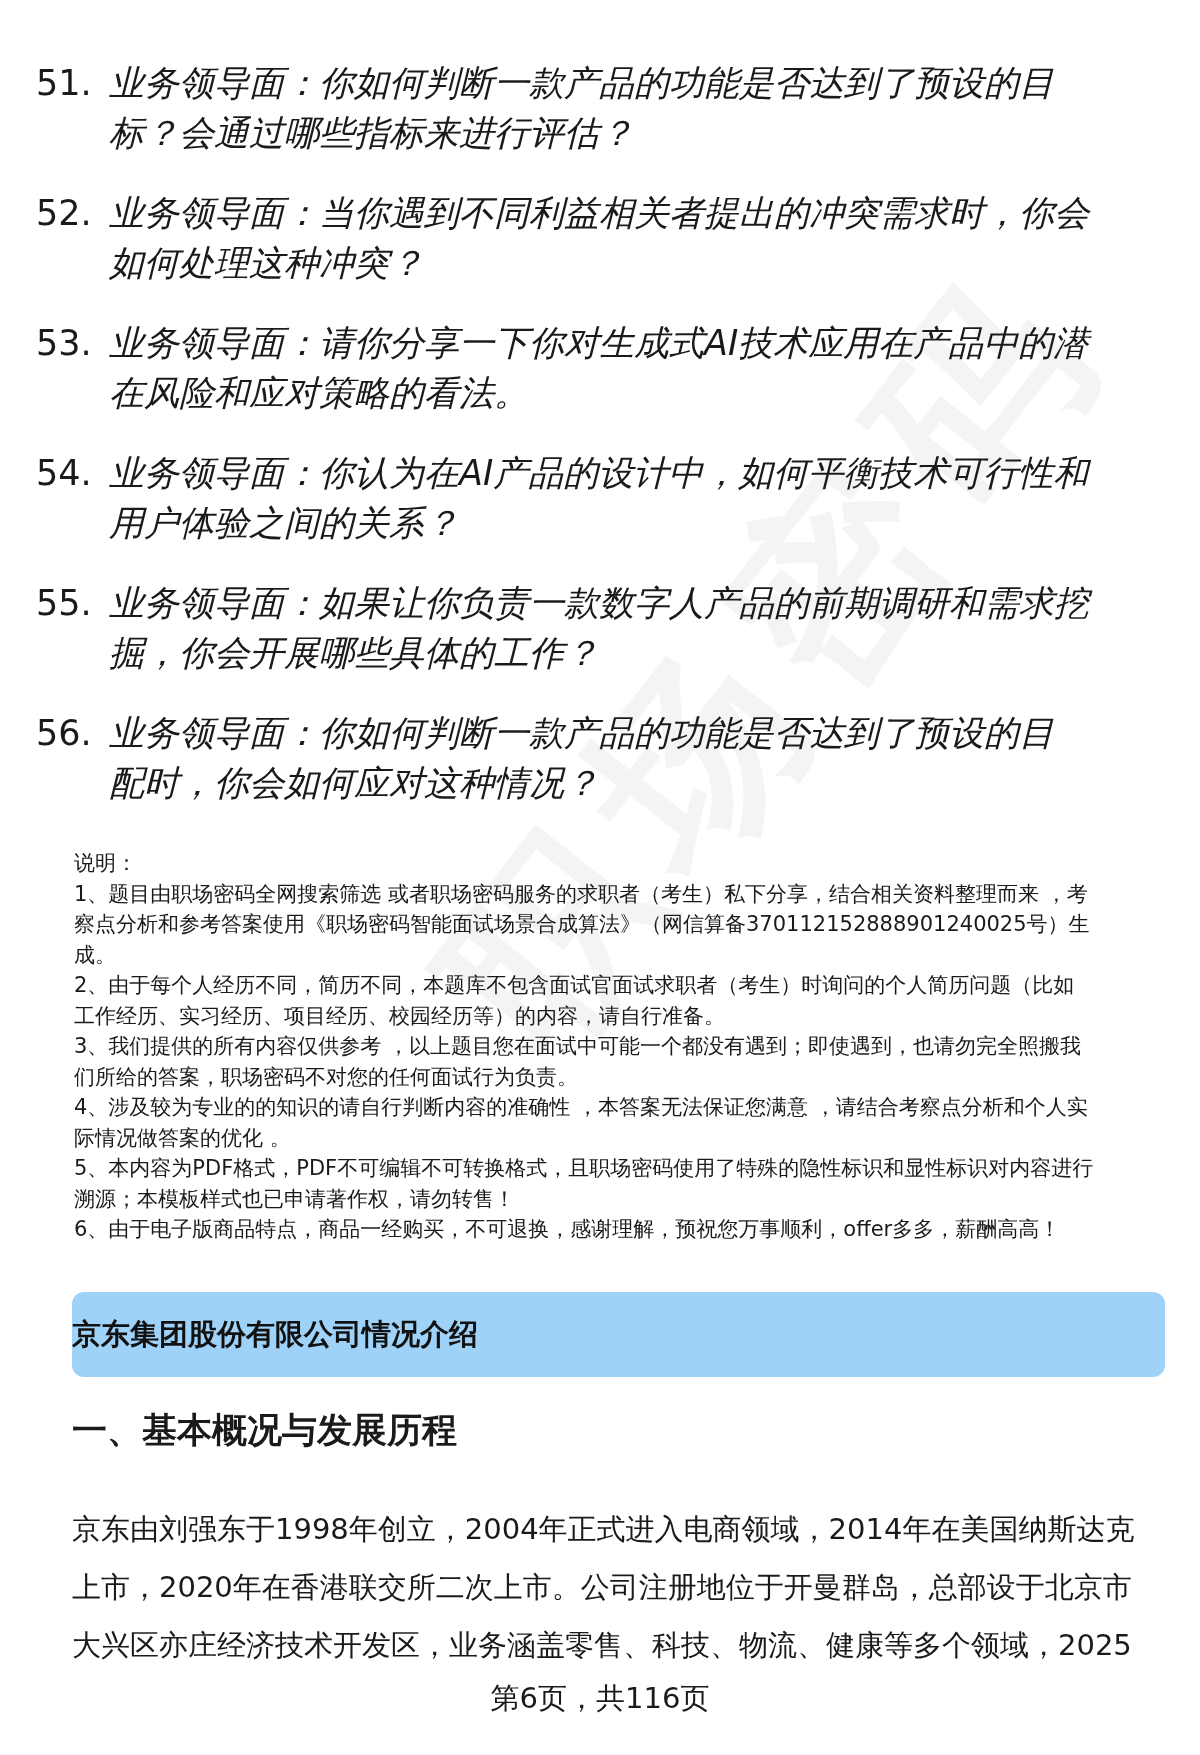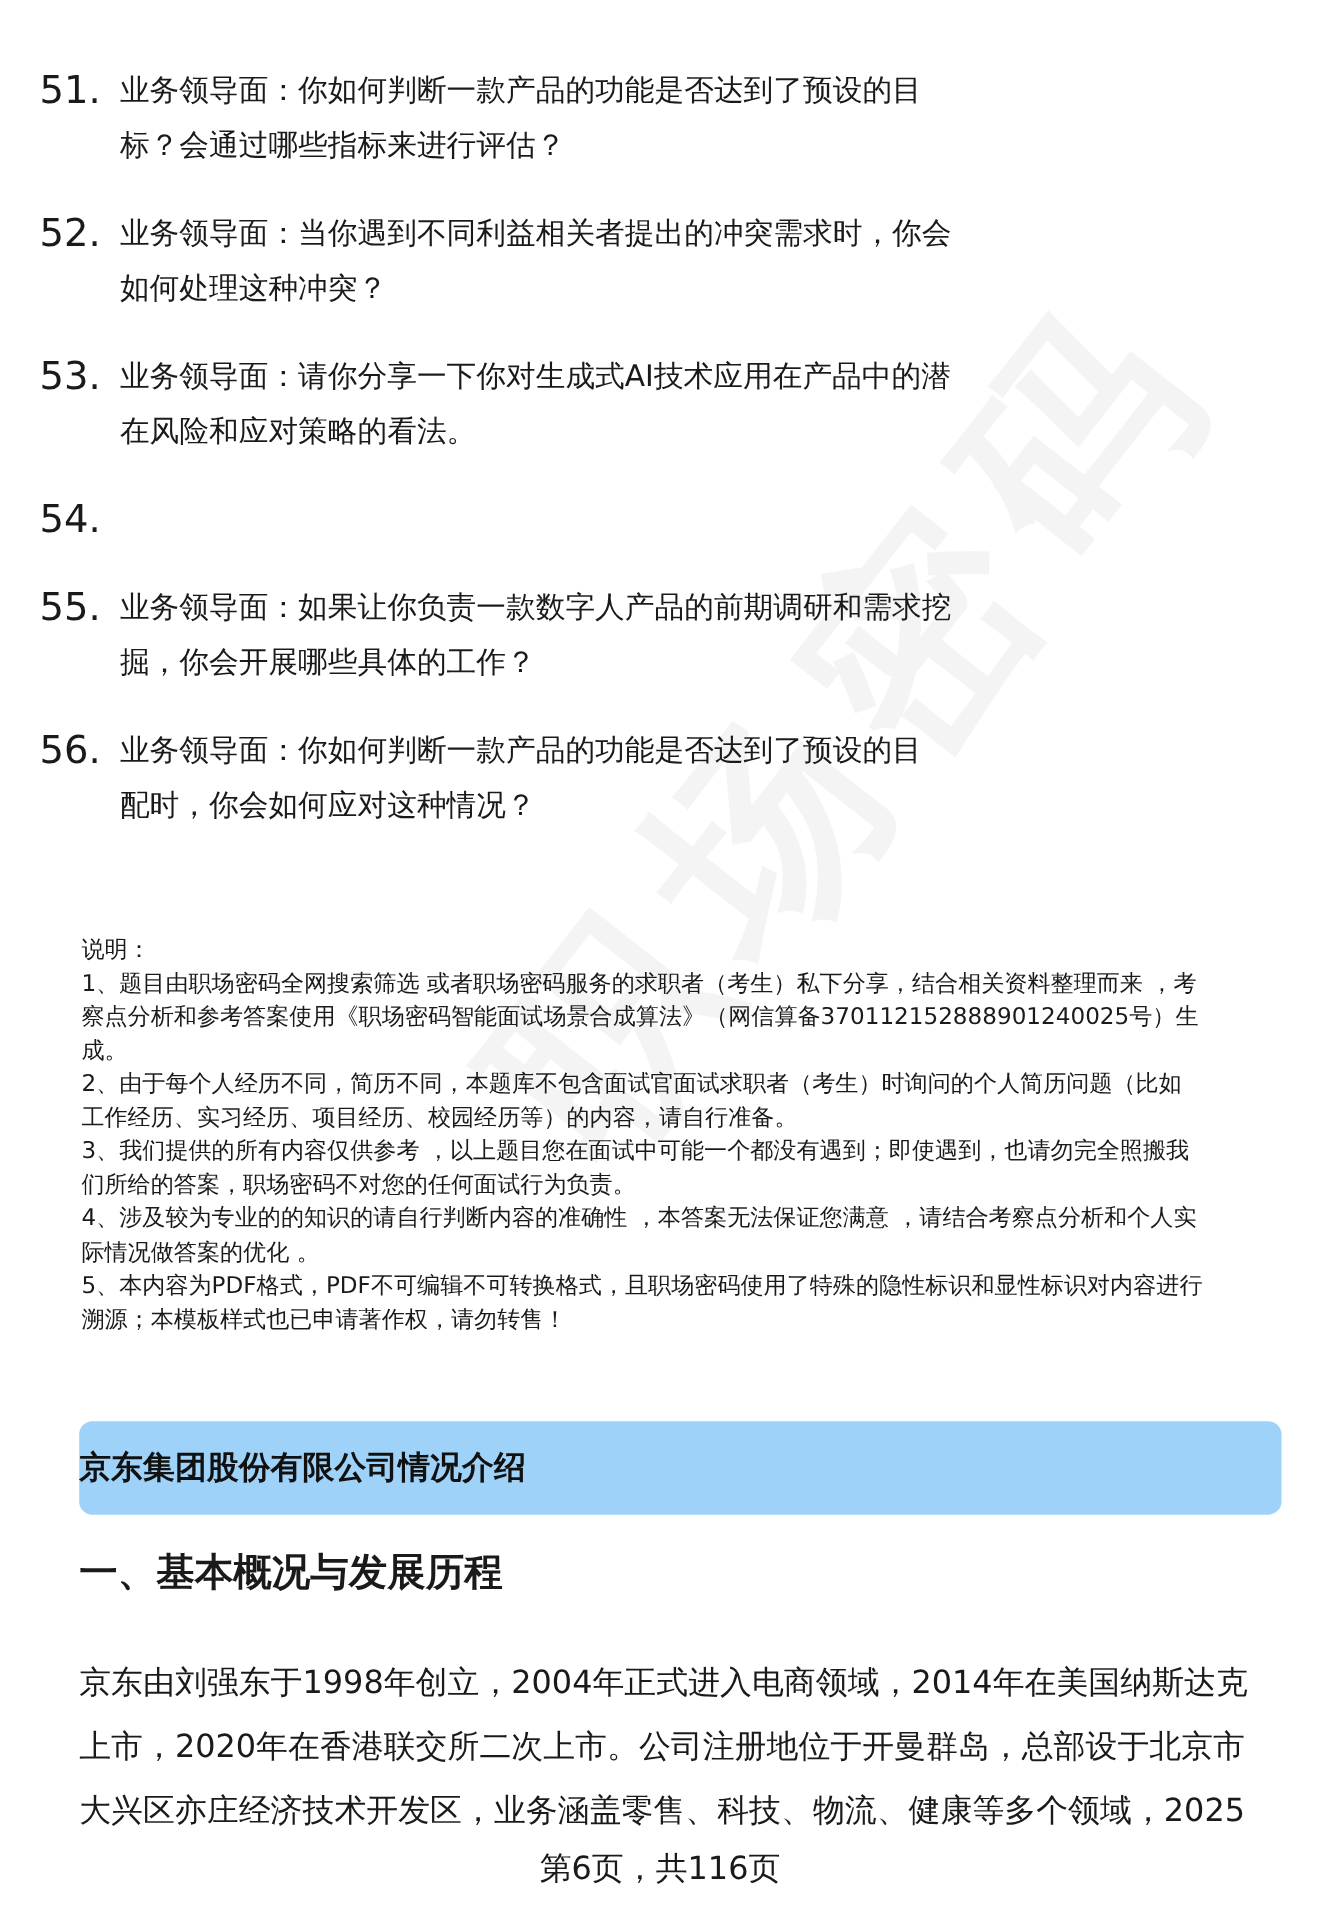--- a/index.html
+++ b/index.html
@@ -47,22 +47,23 @@
   }
   .q-num {
     width: 73px;
     padding-left: 36px;
     font-size: 35px;
     line-height: 50px;
     flex: none;
   }
   .q-text {
     width: 1010px;
-    font-size: 27px;
+    font-size: 35px;
     line-height: 50px;
+    font-style: italic;
   }
 
   .notes {
     position: absolute;
     left: 74px;
     top: 848px;
     width: 1090px;
     font-size: 21px;
     line-height: 30.5px;
   }
@@ -138,20 +139,24 @@
     </div>
     <div class="q-item">
       <div class="q-num">53.</div>
       <div class="q-text">
         <div>业务领导面：请你分享一下你对生成式AI技术应用在产品中的潜</div>
         <div>在风险和应对策略的看法。</div>
       </div>
     </div>
     <div class="q-item">
       <div class="q-num">54.</div>
+      <div class="q-text">
+        <div>业务领导面：你认为在AI产品的设计中，如何平衡技术可行性和</div>
+        <div>用户体验之间的关系？</div>
+      </div>
     </div>
     <div class="q-item">
       <div class="q-num">55.</div>
       <div class="q-text">
         <div>业务领导面：如果让你负责一款数字人产品的前期调研和需求挖</div>
         <div>掘，你会开展哪些具体的工作？</div>
       </div>
     </div>
     <div class="q-item">
       <div class="q-num">56.</div>
@@ -168,20 +173,21 @@
     <p>察点分析和参考答案使用《职场密码智能面试场景合成算法》（网信算备370112152888901240025号）生</p>
     <p>成。</p>
     <p>2、由于每个人经历不同，简历不同，本题库不包含面试官面试求职者（考生）时询问的个人简历问题（比如</p>
     <p>工作经历、实习经历、项目经历、校园经历等）的内容，请自行准备。</p>
     <p>3、我们提供的所有内容仅供参考 ，以上题目您在面试中可能一个都没有遇到；即使遇到，也请勿完全照搬我</p>
     <p>们所给的答案，职场密码不对您的任何面试行为负责。</p>
     <p>4、涉及较为专业的的知识的请自行判断内容的准确性 ，本答案无法保证您满意 ，请结合考察点分析和个人实</p>
     <p>际情况做答案的优化 。</p>
     <p>5、本内容为PDF格式，PDF不可编辑不可转换格式，且职场密码使用了特殊的隐性标识和显性标识对内容进行</p>
     <p>溯源；本模板样式也已申请著作权，请勿转售！</p>
+    <p>6、由于电子版商品特点，商品一经购买，不可退换，感谢理解，预祝您万事顺利，offer多多，薪酬高高！</p>
   </div>
 
   <div class="section-box">
     <div class="section-title">京东集团股份有限公司情况介绍</div>
   </div>
 
   <div class="subheading">一、基本概况与发展历程</div>
 
   <div class="paragraph">
     <span>京东由刘强东于1998年创立，2004年正式进入电商领域，2014年在美国纳斯达克</span>

